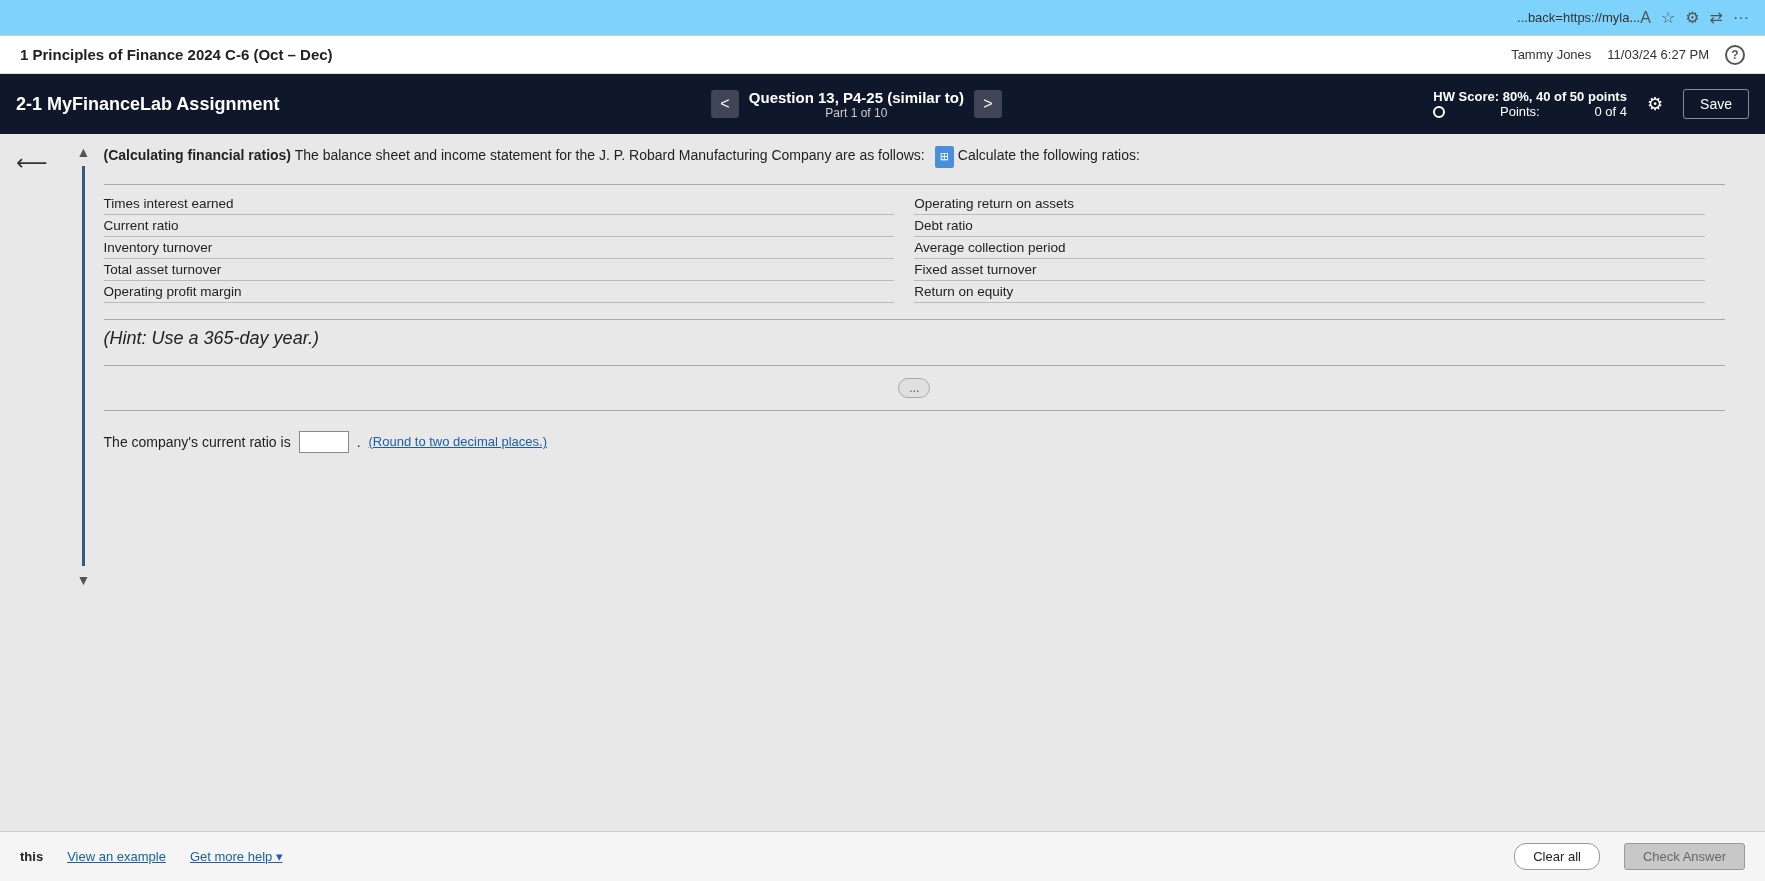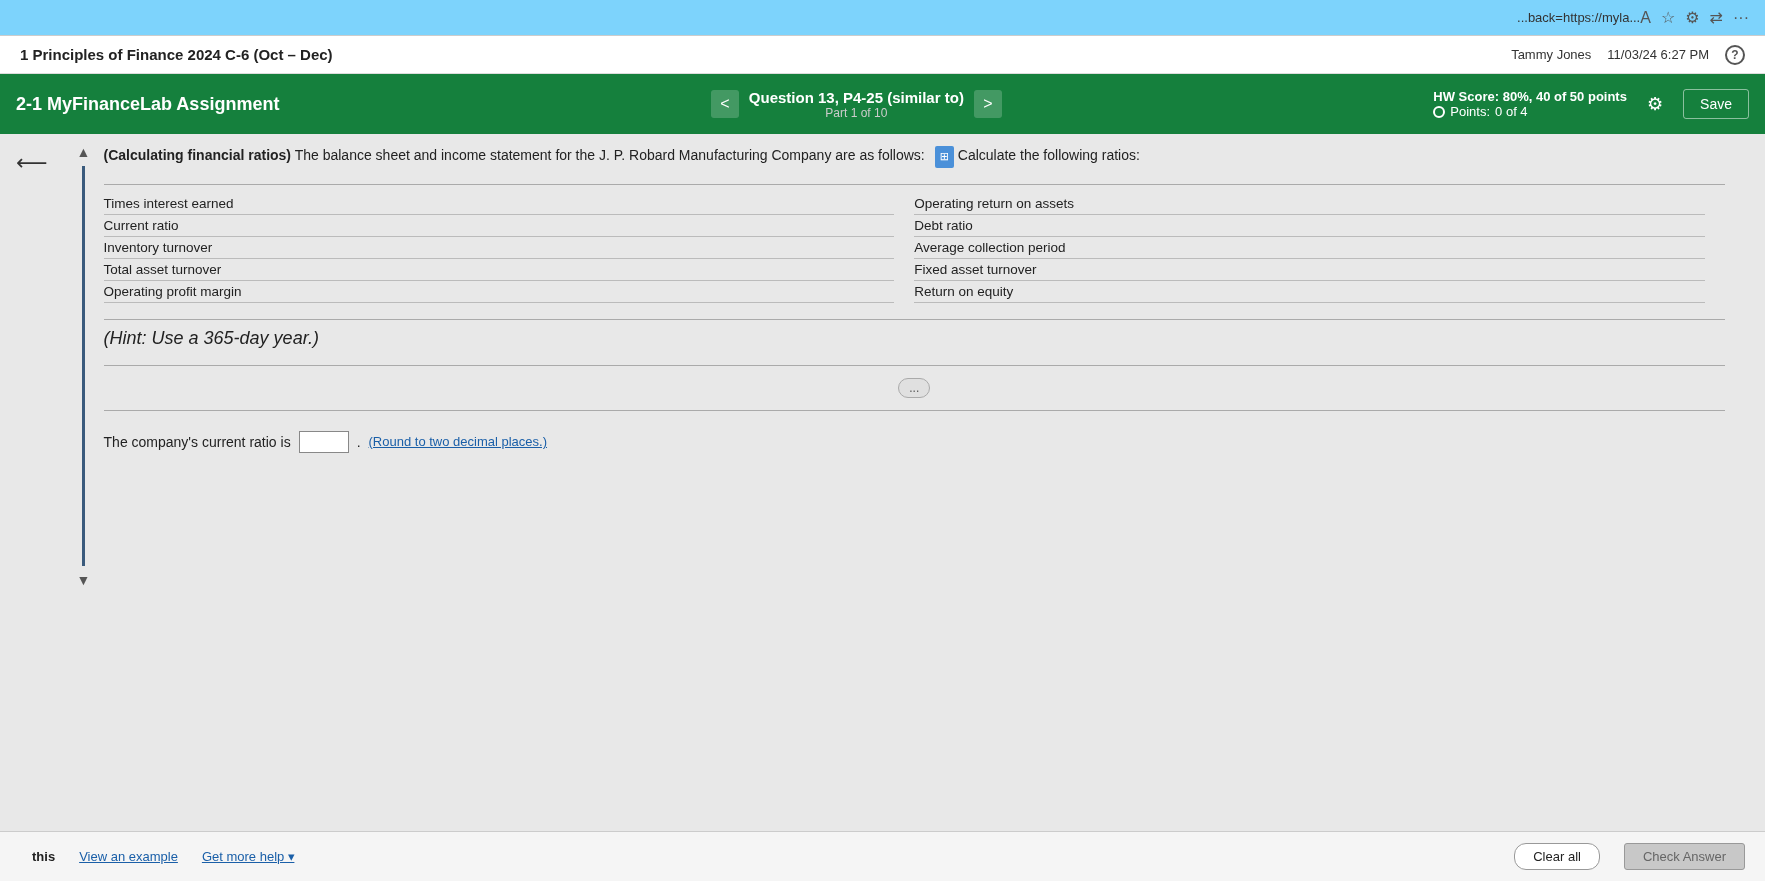--- a/index.html
+++ b/index.html
@@ -72,21 +72,21 @@
       align-items: center;
       justify-content: center;
       font-size: 12px;
       font-weight: bold;
       color: #555;
       cursor: pointer;
     }
 
     
     .assignment-header {
-      background: #15803d;
+      background: #0f172a;
       color: white;
       display: flex;
       align-items: center;
       height: 60px;
       padding: 0 16px;
     }
     .assignment-title {
       font-size: 18px;
       font-weight: bold;
       color: white;
@@ -136,20 +136,21 @@
       font-size: 13px;
       color: white;
     }
     .score-hw {
       font-weight: bold;
     }
     .score-points {
       display: flex;
       align-items: center;
       gap: 5px;
+      justify-content: space-between;
     }
     .points-circle {
       width: 12px;
       height: 12px;
       border: 2px solid white;
       border-radius: 50%;
       display: inline-block;
     }
     .settings-icon {
       font-size: 18px;
@@ -322,21 +323,20 @@
       padding: 10px 20px;
       display: flex;
       align-items: center;
       gap: 24px;
       height: 50px;
     }
     .bottom-text {
       font-size: 13px;
       color: #222;
       font-weight: bold;
-      margin-left: 12px;
     }
     .bottom-link {
       font-size: 13px;
       color: #1a5fa8;
       cursor: pointer;
       text-decoration: underline;
     }
     .clear-all-btn {
       margin-left: auto;
       background: white;

